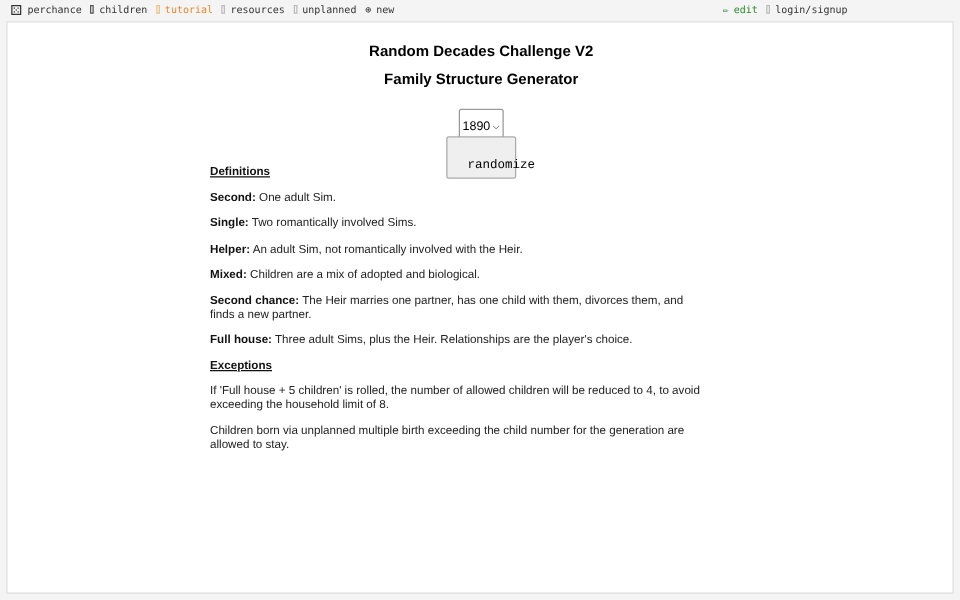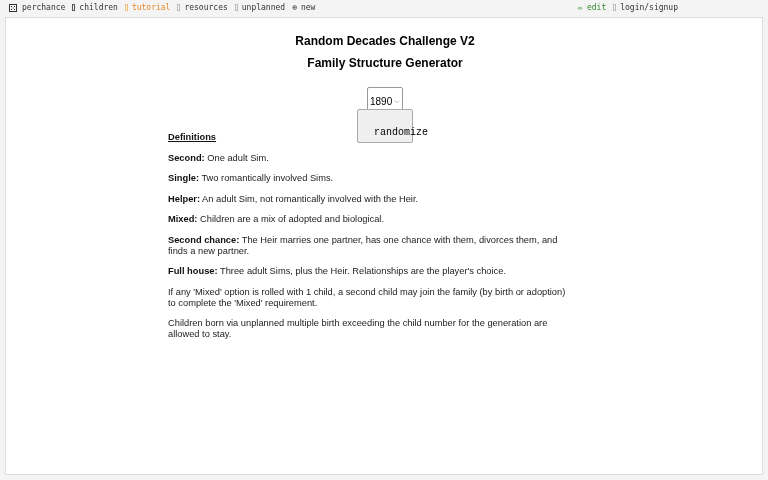--- a/index.html
+++ b/index.html
@@ -196,18 +196,19 @@
   </div>
 
   <button id="randomize">randomize</button>
 
   <div id="content">
     <p class="heading">Definitions</p>
     <p><b>Second:</b><span> One adult Sim.</span></p>
     <p><b>Single:</b><span> Two romantically involved Sims.</span></p>
     <p><b>Helper:</b><span> An adult Sim, not romantically involved with the Heir.</span></p>
     <p><b>Mixed:</b><span> Children are a mix of adopted and biological.</span></p>
-    <p><b>Second chance:</b><span> The Heir marries one partner, has one chance with them, divorces them, and finds a new partner.</span></p>
+    <p><b>Second chance:</b><span> The Heir marries one partner, has one child with them, divorces them, and finds a new partner.</span></p>
     <p><b>Full house:</b><span> Three adult Sims, plus the Heir. Relationships are the player's choice.</span></p>
-    <p>If any 'Mixed' option is rolled with 1 child, a second child may join the family (by birth or adoption) to complete the 'Mixed' requirement.</p>
+    <p class="heading">Exceptions</p>
+    <p>If 'Full house + 5 children' is rolled, the number of allowed children will be reduced to 4, to avoid exceeding the household limit of 8.</p>
     <p>Children born via unplanned multiple birth exceeding the child number for the generation are allowed to stay.</p>
   </div>
 </div>
 
 </body></html>

